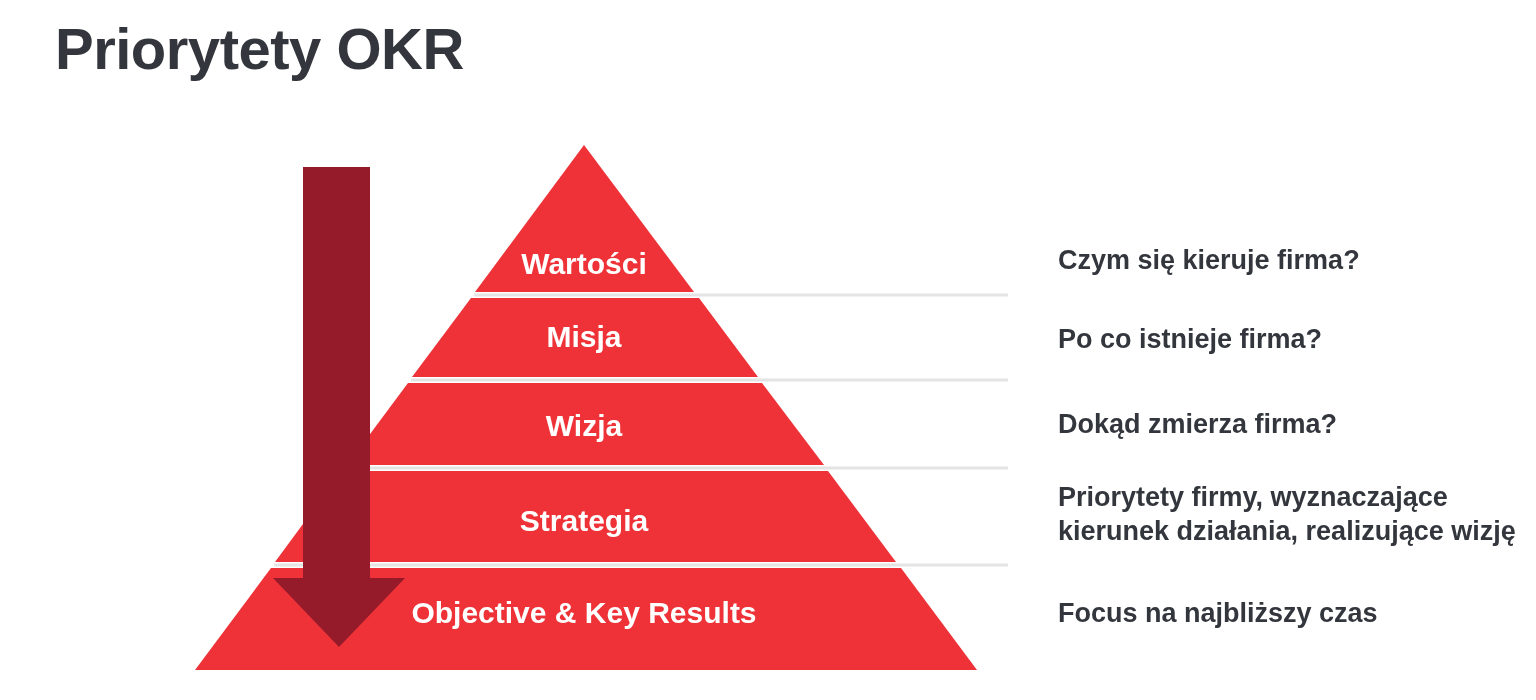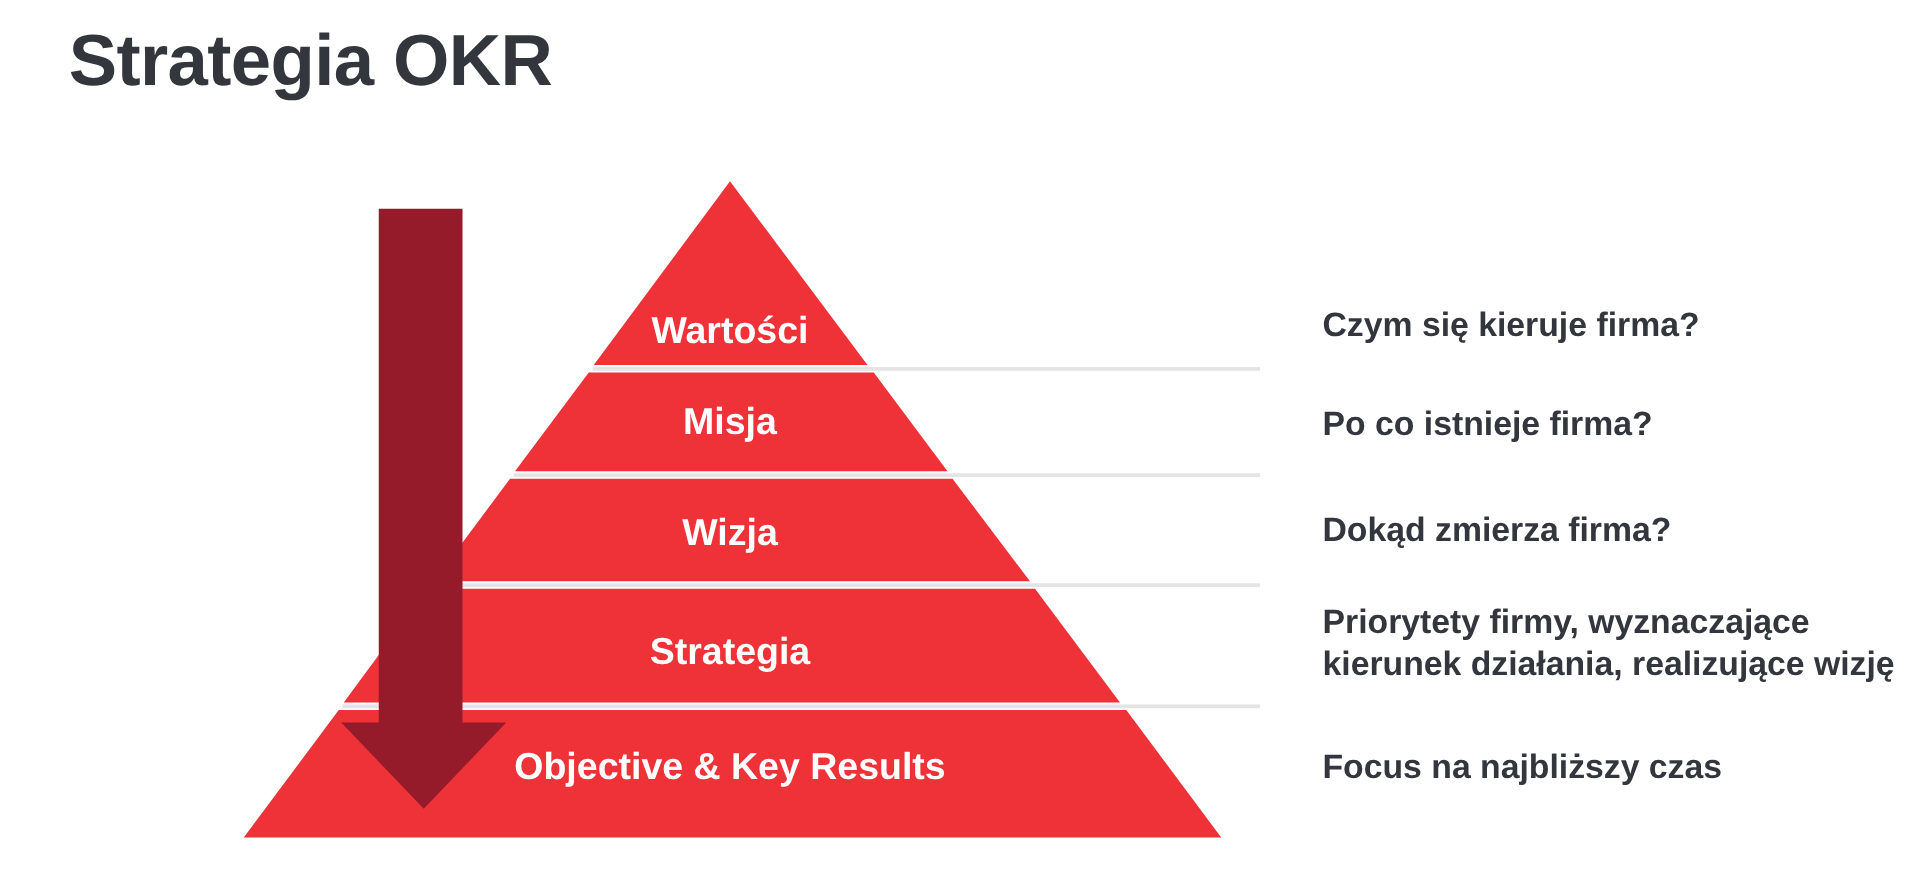--- a/index.html
+++ b/index.html
@@ -56,21 +56,21 @@
   .annotation-2 { top: 322px; }
   .annotation-3 { top: 407px; }
   .annotation-4 { top: 480px; }
   .annotation-5 { top: 596px; }
 </style>
 </head>
 <body>
 
 <div class="stage">
 
-  <h1 class="page-title">Strategia OKR</h1>
+  <h1 class="page-title">Priorytety OKR</h1>
 
   <svg class="diagram" viewBox="0 0 1536 700">
 
     <g>
       <line x1="474" y1="295" x2="1008" y2="295" stroke="#E4E4E4" stroke-width="3"></line>
       <line x1="411" y1="380" x2="1008" y2="380" stroke="#E4E4E4" stroke-width="3"></line>
       <line x1="346" y1="468" x2="1008" y2="468" stroke="#E4E4E4" stroke-width="3"></line>
       <line x1="274" y1="565" x2="1008" y2="565" stroke="#E4E4E4" stroke-width="3"></line>
     </g>
 

